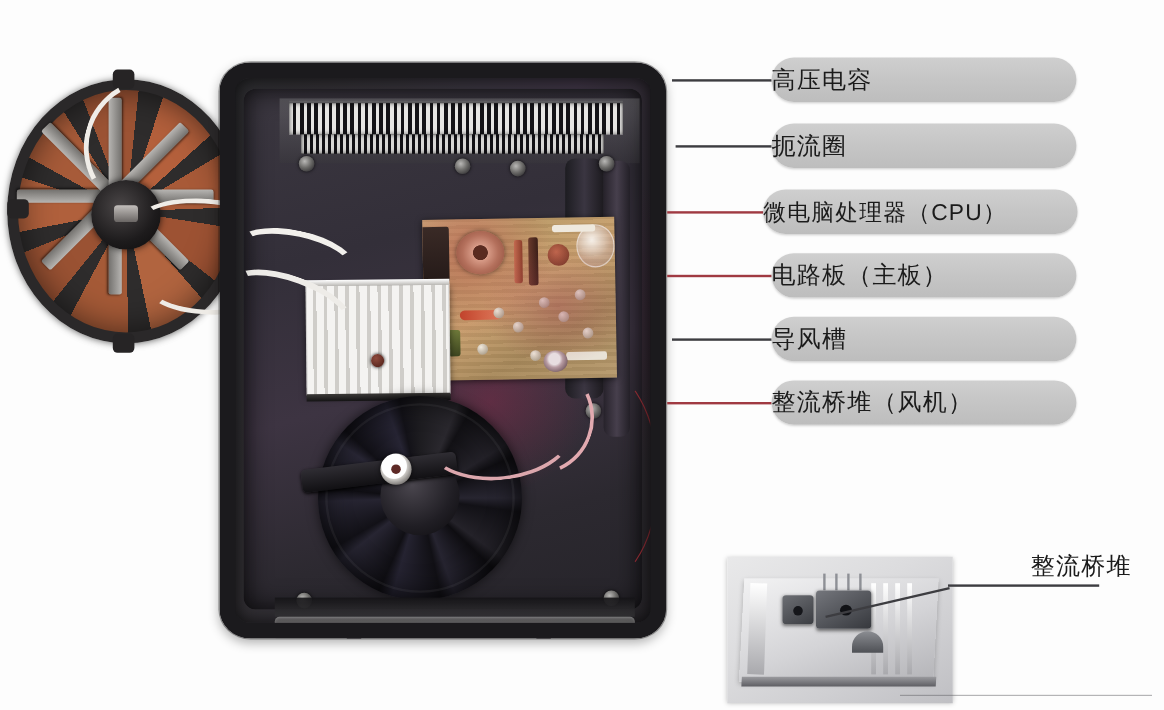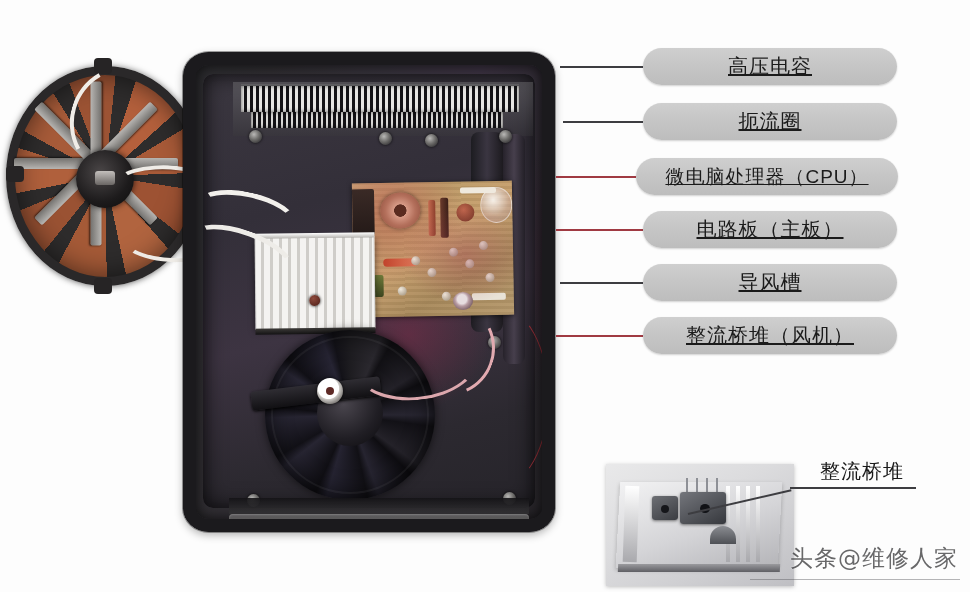--- a/index.html
+++ b/index.html
@@ -230,25 +230,24 @@
   .pin{position:absolute;width:2px;height:14px;background:#8e9096;top:14px;}
   .p1{left:80px;} .p2{left:90px;} .p3{left:100px;} .p4{left:110px;}
   .cap-small{position:absolute;left:104px;top:62px;width:26px;height:18px;border-radius:13px 13px 0 0;
     background:linear-gradient(#8b8d92,#4e5055);}
 
   
   .pill{
     position:absolute;height:37px;border-radius:19px;
     background:linear-gradient(180deg,#cfcfcf 0%,#c6c6c6 45%,#bdbdbd 100%);
     color:#1b1b1b;
-    display:flex;align-items:center;justify-content:center;
+    display:flex;align-items:center;
     font-size:20px;letter-spacing:1px;
     box-shadow:0 1px 2px rgba(0,0,0,.18);
     white-space:nowrap;
-    text-decoration:underline;
   }
   .pill.p-cpu{font-size:19px;}
 
   
   .lead{position:absolute;height:2px;background:#4a4a4d;}
   .lead.dark{background:#3d3d41;}
   .lead-angled{position:absolute;height:2px;background:#3d3d41;transform-origin:left center;}
 
   
   .watermark{
@@ -398,17 +397,16 @@
       <div class="lead" style="left: 560px; top: 282px; width: 83px; background: rgb(61, 61, 65);"></div>
       <div class="pill" style="left: 643px; top: 264px; width: 254px;">
         <span>导风槽</span>
       </div>
       <div class="lead" style="left: 556px; top: 335px; width: 87px; background: rgb(160, 58, 66);"></div>
       <div class="pill" style="left: 643px; top: 317px; width: 254px;">
         <span>整流桥堆（风机）</span>
       </div>
     </div>
 
-  <div id="inset-label" style="position: absolute; font-size: 20px; color: rgb(27, 27, 27); letter-spacing: 1px; white-space: nowrap; left: 820px; top: 458px;">整流桥堆</div>
+  <div id="inset-label" style="position: absolute; font-size: 20px; color: rgb(27, 27, 27); letter-spacing: 1px; white-space: nowrap; left: 859px; top: 458px;">整流桥堆</div>
 
   <div class="wm-line"></div>
-  <div class="watermark">头条@维修人家</div>
 </div>
 
 </body></html>

